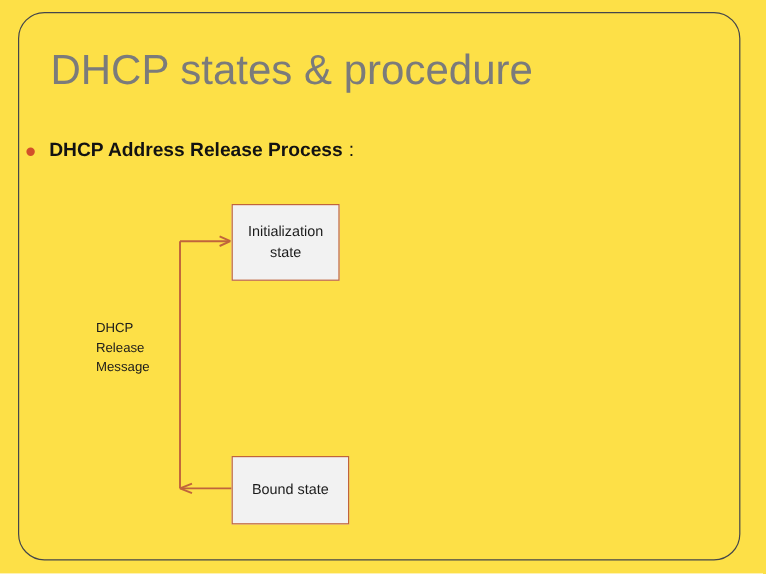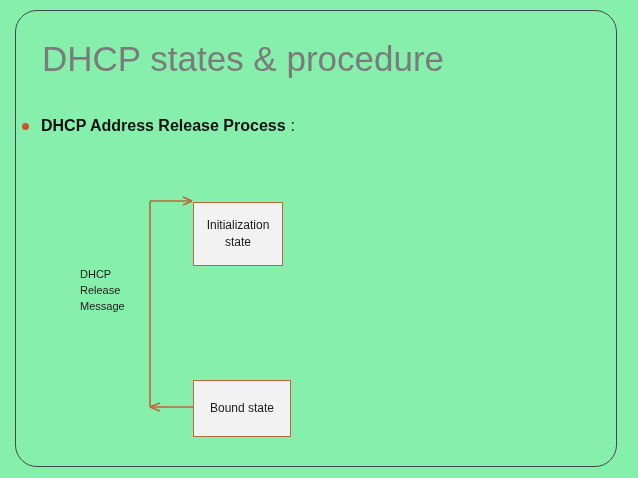--- a/index.html
+++ b/index.html
@@ -4,21 +4,21 @@
 <style>
   html, body {
     margin: 0;
     padding: 0;
     background: #ffffff;
   }
   #slide {
     position: relative;
     width: 638px;
     height: 478px;
-    background: #86efac;
+    background: #fde047;
     overflow: hidden;
     font-family: "Liberation Sans", sans-serif;
   }
 
   
   #slide-frame {
     position: absolute;
     left: 15px;
     top: 10px;
     width: 602px;
@@ -143,21 +143,21 @@
       <path d="M 150 407 L 150 201"></path>
 
       <path d="M 150 201 L 190 201"></path>
     </g>
 
     <path d="M 150 407 L 160 403 M 150 407 L 160 411" stroke="#c0643c" stroke-width="1.6" fill="none"></path>
 
     <path d="M 192 201 L 183 197 M 192 201 L 183 205" stroke="#c0643c" stroke-width="1.6" fill="none"></path>
   </svg>
 
-  <div class="state-box" id="box-init" style="white-space: pre-line; margin-top: 32px;">Initialization
+  <div class="state-box" id="box-init" style="white-space: pre-line;">Initialization
 state</div>
 
   <div class="state-box" id="box-bound" style="white-space: pre-line;">Bound state</div>
 
   <div id="release-label" style="white-space: pre-line;">DHCP
 Release
 Message</div>
 
 </div>
 

